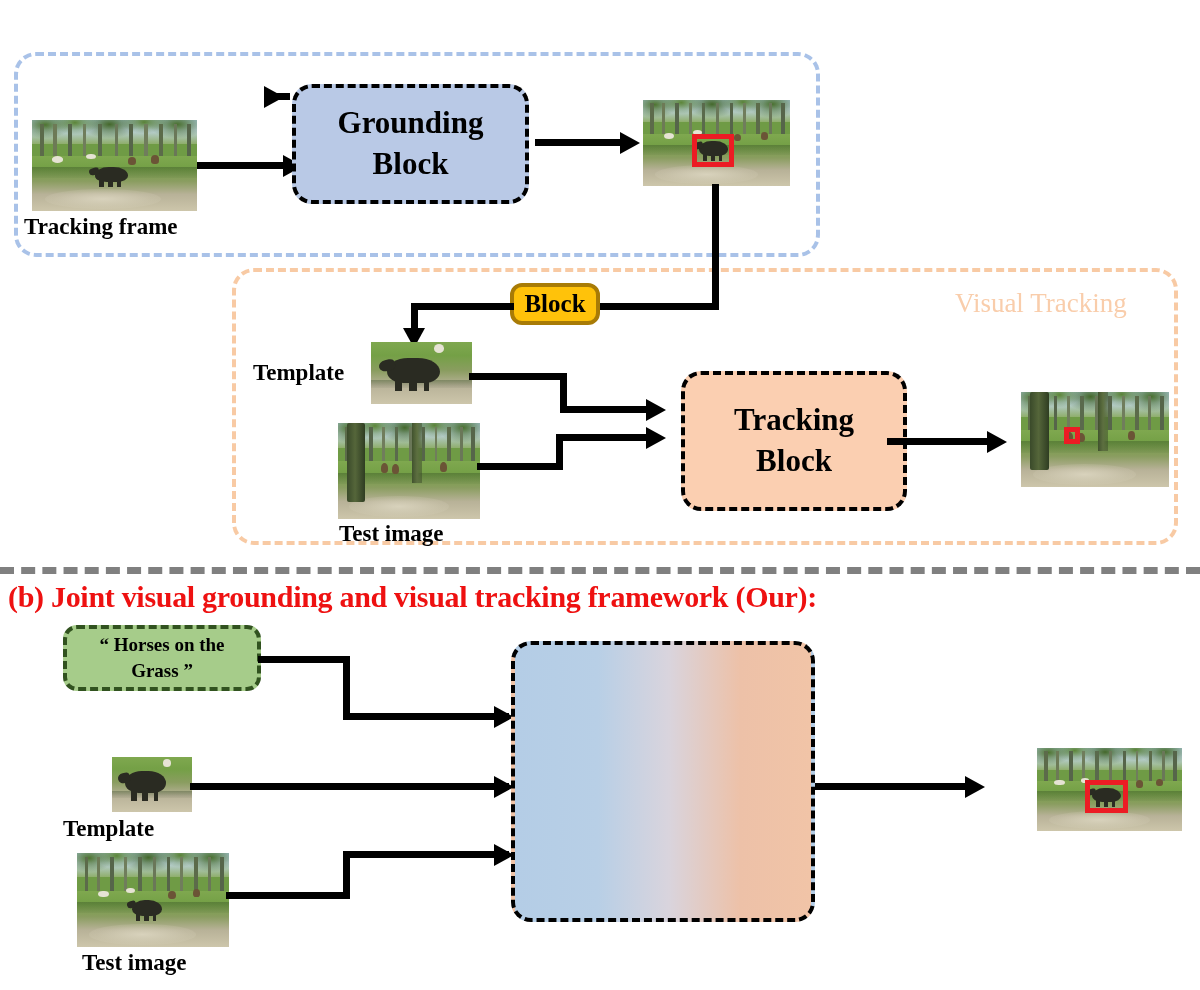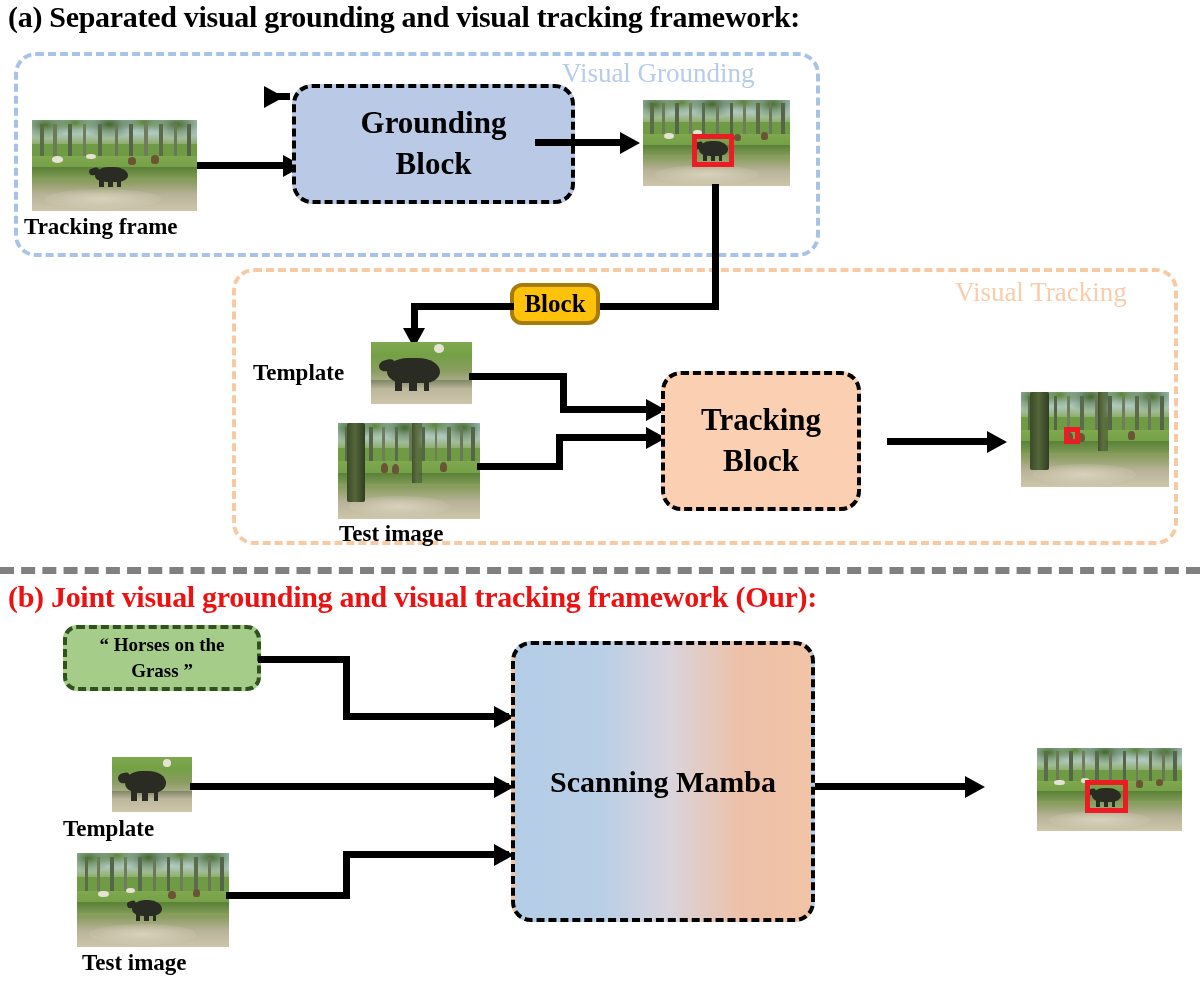--- a/index.html
+++ b/index.html
@@ -42,21 +42,21 @@
   }
   .region-grounding { border-color: #a9c2e8; }
   .region-tracking  { border-color: #f8caa4; }
 
   .region-label {
     font-size: 27px;
     white-space: nowrap;
     font-family: "Liberation Serif", "DejaVu Serif", serif;
   }
   .region-label.blue   { color: #b7cbeb; }
-  .region-label.orange { color: #f9cdab; }
+  .region-label.orange { color: #f9cdab; margin-top: 11px; }
 
   
   .pbox {
     box-sizing: border-box;
     border: 4px dashed #000;
     border-radius: 20px;
     display: flex;
     flex-direction: column;
     align-items: center;
     justify-content: center;
@@ -225,25 +225,23 @@
     box-sizing: border-box;
   }
   .photo.zoomed .ground { top: 20%; height: 80%; }
   .photo.zoomed .horse { border-radius: 40% 42% 30% 32% / 55% 55% 45% 45%; }
 </style>
 </head>
 <body>
 
 <div class="stage">
 
-  <div class="abs sec-title" style="left:8px; top:0px;">(a) Separated visual grounding and visual tracking framework:</div>
 
   <div class="abs region region-grounding" style="left:14px; top:52px; width:806px; height:205px;"></div>
 
-  <div class="abs region-label blue" style="left:562px; top:58px;">Visual Grounding</div>
 
 
   <div class="abs ln-h" style="left:268px; top:93px; width:22px;"></div>
   <div class="abs arrow-r" style="left:264px; top:86px;"></div>
 
   <div class="photo" style="left:32px; top:120px; width:165px; height:91px;">
     <div class="sky"></div>
     <div class="canopy"></div>
     <div class="bg-trees"></div>
     <div class="ground"></div>
@@ -253,21 +251,21 @@
     <div class="sheep" style="left:33%; top:37%; width:6%; height:6%;"></div>
     <div class="deer" style="left:58%; top:41%; width:5%; height:9%;"></div>
     <div class="deer" style="left:72%; top:39%; width:5%; height:9%;"></div>
     <div class="horse" style="left:38%; top:52%; width:20%; height:16%;"></div>
   </div>
   <div class="abs cap" style="left:24px; top:214px;">Tracking frame</div>
 
   <div class="abs ln-h" style="left:197px; top:162px; width:93px;"></div>
   <div class="abs arrow-r" style="left:283px; top:155px;"></div>
 
-  <div class="abs pbox pbox-grounding" style="left:292px; top:84px; width:283px; height:120px;">
+  <div class="abs pbox pbox-grounding" style="left:292px; top:84px; width:237px; height:120px;">
     <span class="l1">Grounding</span>
     <span class="l2">Block</span>
   </div>
 
   <div class="abs ln-h" style="left:535px; top:139px; width:90px;"></div>
   <div class="abs arrow-r" style="left:620px; top:132px;"></div>
 
   <div class="photo" style="left:643px; top:100px; width:147px; height:86px;">
     <div class="sky"></div>
     <div class="canopy"></div>
@@ -322,21 +320,21 @@
     <div class="deer" style="left:38%; top:43%; width:5%; height:10%;"></div>
     <div class="deer" style="left:72%; top:41%; width:5%; height:10%;"></div>
   </div>
   <div class="abs cap" style="left:339px; top:521px;">Test image</div>
 
   <div class="abs ln-h" style="left:477px; top:463px; width:86px;"></div>
   <div class="abs ln-v" style="left:556px; top:434px; height:33px;"></div>
   <div class="abs ln-h" style="left:556px; top:434px; width:102px;"></div>
   <div class="abs arrow-r" style="left:646px; top:427px;"></div>
 
-  <div class="abs pbox pbox-tracking" style="left:661px; top:371px; width:200px; height:140px;">
+  <div class="abs pbox pbox-tracking" style="left:681px; top:371px; width:226px; height:140px;">
     <span class="l1">Tracking</span>
     <span class="l2">Block</span>
   </div>
 
   <div class="abs ln-h" style="left:887px; top:438px; width:105px;"></div>
   <div class="abs arrow-r" style="left:987px; top:431px;"></div>
 
   <div class="photo" style="left:1021px; top:392px; width:148px; height:95px;">
     <div class="sky"></div>
     <div class="canopy"></div>
@@ -391,21 +389,20 @@
     <div class="horse" style="left:36%; top:50%; width:20%; height:17%;"></div>
   </div>
   <div class="abs cap" style="left:82px; top:950px;">Test image</div>
 
   <div class="abs ln-h" style="left:226px; top:892px; width:124px;"></div>
   <div class="abs ln-v" style="left:343px; top:851px; height:48px;"></div>
   <div class="abs ln-h" style="left:343px; top:851px; width:166px;"></div>
   <div class="abs arrow-r" style="left:494px; top:844px;"></div>
 
   <div class="abs pbox pbox-mamba" style="left:511px; top:641px; width:304px; height:281px;">
-    <span class="l2">Scanning  Mamba</span>
   </div>
 
   <div class="abs ln-h" style="left:815px; top:783px; width:155px;"></div>
   <div class="abs arrow-r" style="left:965px; top:776px;"></div>
 
   <div class="photo" style="left:1037px; top:748px; width:145px; height:83px;">
     <div class="sky"></div>
     <div class="canopy"></div>
     <div class="bg-trees"></div>
     <div class="ground"></div>

